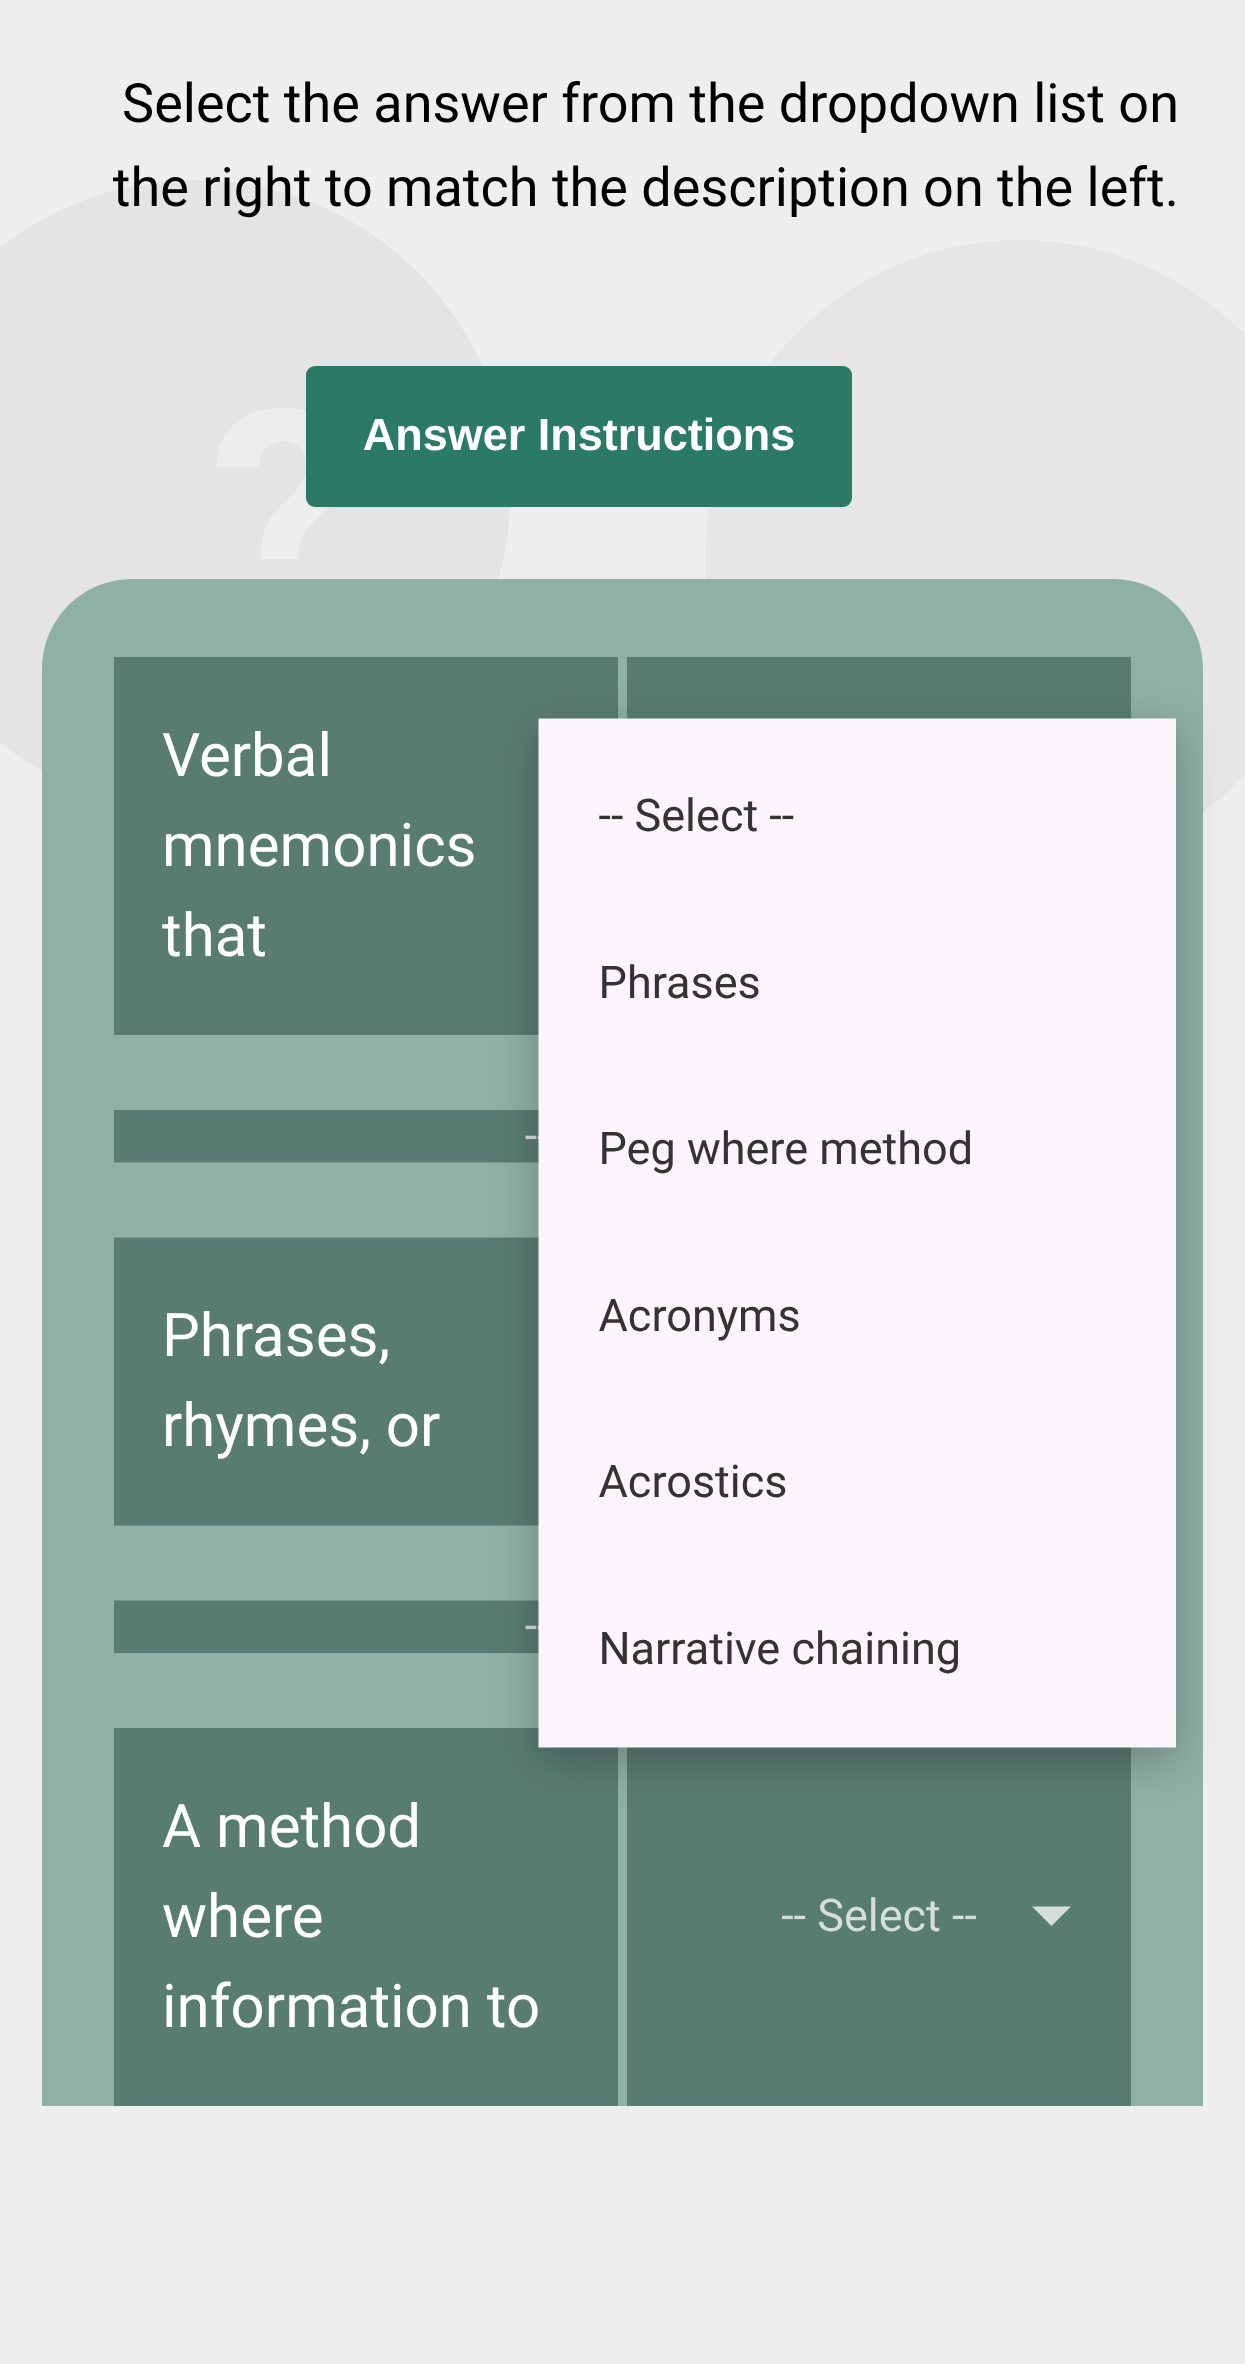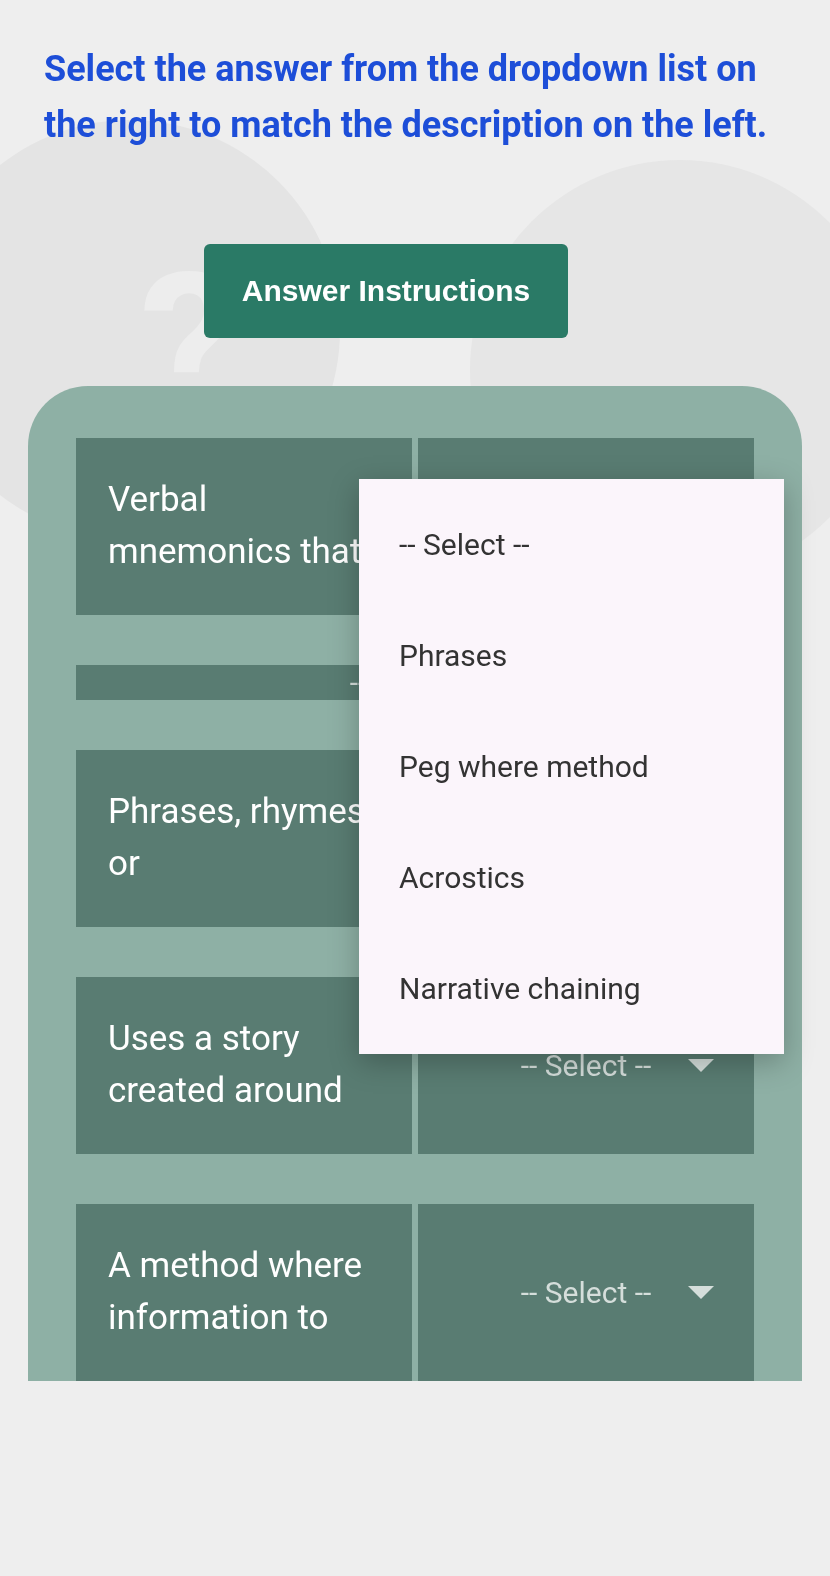--- a/index.html
+++ b/index.html
@@ -44,22 +44,23 @@
       color: #ededed;
       z-index: 0;
       user-select: none;
     }
     .instructions {
       position: relative;
       z-index: 2;
       padding: 42px 44px 0 44px;
       font-size: 36px;
       line-height: 1.55;
-      color: #1d4ed8;
-      font-weight: 700;
+      color: #000000;
+      font-weight: 400;
+      text-align: right;
     }
     .answer-btn-wrap {
       position: relative;
       z-index: 2;
       display: flex;
       justify-content: center;
       padding: 90px 58px 0 0;
     }
     .answer-btn {
       background: #2a7a66;
@@ -81,21 +82,21 @@
     }
     .row {
       display: flex;
       gap: 6px;
       margin-bottom: 50px;
     }
     .desc-cell {
       flex: 1;
       background: #597c72;
       color: #fff;
-      font-size: 35px;
+      font-size: 40px;
       line-height: 1.5;
       padding: 36px 32px;
       display: flex;
       align-items: center;
     }
     .select-cell {
       flex: 1;
       background: #597c72;
       color: #d5dedb;
       font-size: 30px;
@@ -168,36 +169,36 @@
 
   <div class="row">
     <div class="desc-cell">Phrases, rhymes, or</div>
     <div class="select-cell">
       <span class="select-label">-- Select --</span>
       <span class="caret"></span>
     </div>
   </div>
 
   <div class="row">
-    <div class="desc-cell">Uses a story created around</div>
     <div class="select-cell">
       <span class="select-label">-- Select --</span>
       <span class="caret"></span>
     </div>
   </div>
 
   <div class="row">
     <div class="desc-cell">A method where information to</div>
     <div class="select-cell">
       <span class="select-label">-- Select --</span>
       <span class="caret"></span>
     </div>
   </div>
 
 </div>
 
 <div class="dropdown">
   <div class="dropdown-item">-- Select --</div>
   <div class="dropdown-item">Phrases</div>
   <div class="dropdown-item">Peg where method</div>
+  <div class="dropdown-item">Acronyms</div>
   <div class="dropdown-item">Acrostics</div>
   <div class="dropdown-item">Narrative chaining</div>
 </div>
 
 </body></html>

